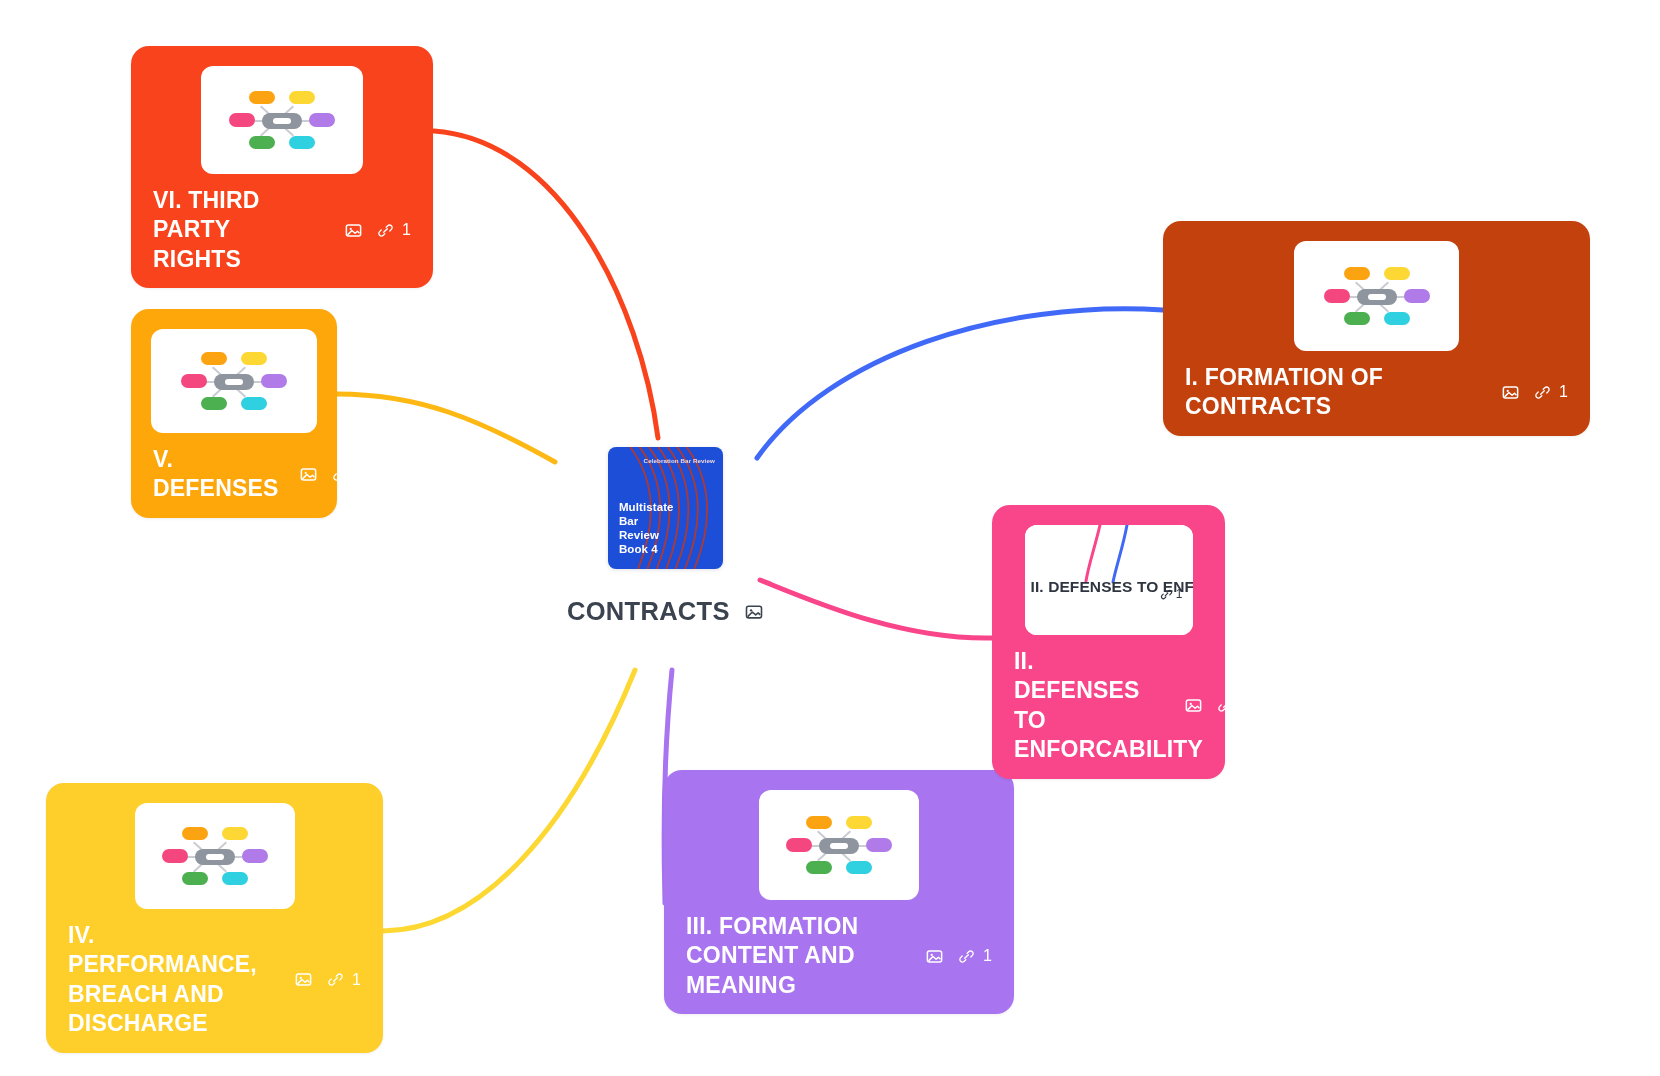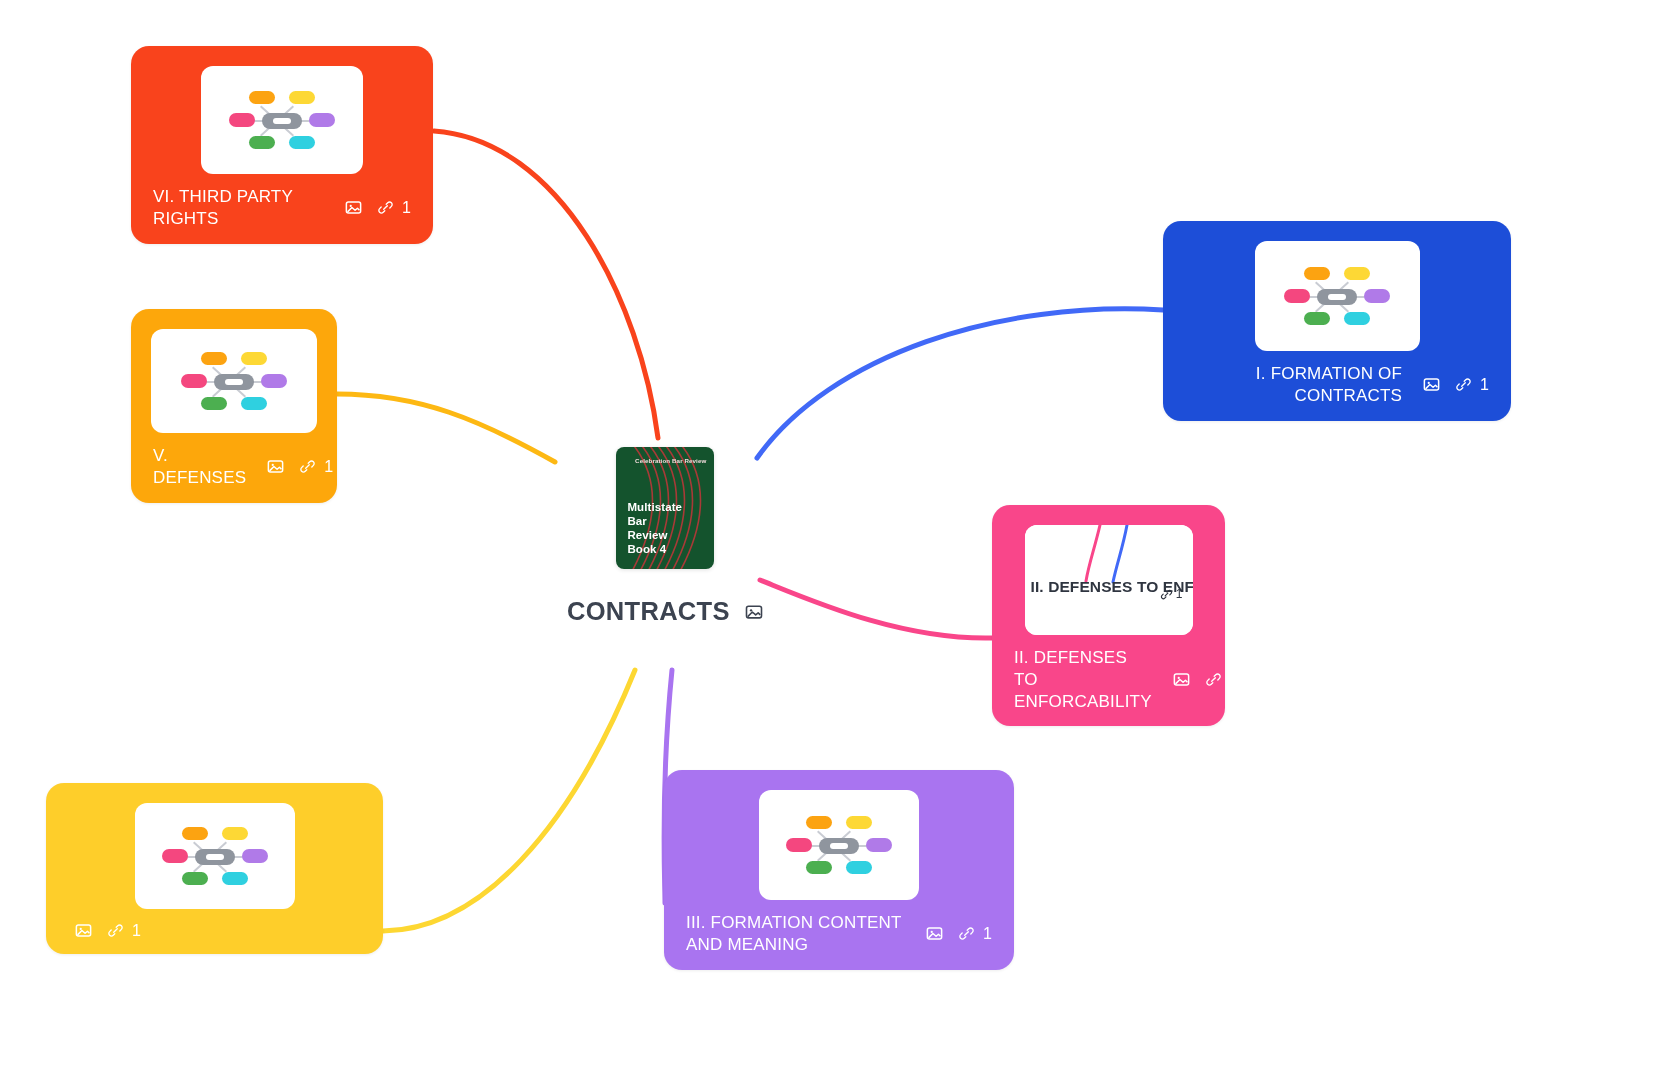--- a/index.html
+++ b/index.html
@@ -29,24 +29,24 @@
     overflow:hidden;
     position: relative;
   }
   .node .caption {
     display:flex; align-items:center;
     padding: 12px 2px 14px 2px;
     gap: 14px;
   }
   .node .caption .label {
     color:#ffffff;
-    font-size: 17px;
+    font-size: 23px;
     letter-spacing: 0.2px;
     line-height: 1.28;
-    font-weight: 400;
+    font-weight: 700;
     flex: 0 1 auto;
   }
   .node .caption .meta {
     display:flex; align-items:center; gap:14px;
     margin-left: 6px;
     flex: 0 0 auto;
   }
   .node .caption .meta .count {
     color:#ffffff; font-size:16px; margin-left:-6px;
   }
@@ -61,22 +61,22 @@
     background:#8f959e; border-radius:8px;
   }
   .mini .hub:after {
     content:""; position:absolute; left:11px; top:5px; width:18px; height:6px;
     background:#fff; border-radius:3px;
   }
 
   
   #central { position:absolute; display:flex; flex-direction:column; align-items:center; }
   #book {
-    width: 98px; height: 122px; border-radius: 8px;
-    background: #14532d; position: relative; overflow: hidden;
+    width: 115px; height: 122px; border-radius: 8px;
+    background: #1d4ed8; position: relative; overflow: hidden;
     box-shadow: 0 1px 4px rgba(0,0,0,0.12);
   }
   #book .arcs { position:absolute; inset:0; }
   #book .brand {
     position:absolute; right:8px; top:10px;
     color:#f3dcdc; font-size:6.2px; text-align:right; line-height:1.25;
     font-weight:600; letter-spacing:0.1px;
   }
   #book .btitle {
     position:absolute; left:11px; top:53px;
@@ -214,20 +214,21 @@
         <div class="pill" style="left:20px; top:2px; width:26px; height:13px; background:#fca311;"></div>
         <div class="pill" style="left:60px; top:2px; width:26px; height:13px; background:#fdd835;"></div>
         <div class="pill" style="left:0px; top:24px; width:26px; height:14px; background:#f4477f;"></div>
         <div class="pill" style="left:80px; top:24px; width:26px; height:14px; background:#b07ae8;"></div>
         <div class="pill" style="left:20px; top:47px; width:26px; height:13px; background:#4caf50;"></div>
         <div class="pill" style="left:60px; top:47px; width:26px; height:13px; background:#2fd0e0;"></div>
         <div class="hub"></div>
       </div>
     </div>
     <div class="caption" style="align-items:center;">
+      <span class="label" style="max-width:245px;">IV. PERFORMANCE, BREACH AND DISCHARGE</span>
       <span class="meta">
         <span class="icon">
           <svg width="19" height="19" viewBox="0 0 24 24" fill="none" stroke="#fff" stroke-width="1.9">
             <rect x="3" y="5" width="18" height="14" rx="2.5"></rect>
             <circle cx="8.5" cy="10" r="1.4" fill="#fff" stroke="none"></circle>
             <path d="M4.5 17.5 L10 12 L14 15.5 L17 13 L19.5 15.5" stroke-linejoin="round"></path>
           </svg>
         </span>
         <span class="icon">
           <svg width="17" height="17" viewBox="0 0 24 24" fill="none" stroke="#fff" stroke-width="1.9" stroke-linecap="round">
@@ -316,21 +317,21 @@
             <path d="M9.5 14.5 L14.5 9.5"></path>
             <path d="M13 7.5 l2.2-2.2a3.6 3.6 0 0 1 5.1 5.1 l-2.2 2.2"></path>
             <path d="M11 16.5 l-2.2 2.2a3.6 3.6 0 0 1-5.1-5.1 l2.2-2.2"></path>
           </svg>
         </span>
         <span class="count">1</span>
       </span>
     </div>
   </div>
 
-  <div class="node" id="n-i" style="left: 1163px; top: 221px; width: 348px; background: #1d4ed8; text-align: right;">
+  <div class="node" id="n-i" style="left: 1163px; top: 221px; width: 427px; background: #c2410c;">
     <div class="thumb" style="width:165px; height:110px; margin:0 auto;">
       <div class="mini">
         <div class="line" style="left:48px; top:31px; width:22px; transform:rotate(-42deg);"></div>
         <div class="line" style="left:48px; top:31px; width:22px; transform:rotate(-138deg);"></div>
         <div class="line" style="left:48px; top:31px; width:22px; transform:rotate(42deg);"></div>
         <div class="line" style="left:48px; top:31px; width:22px; transform:rotate(138deg);"></div>
         <div class="line" style="left:12px; top:31px; width:30px;"></div>
         <div class="line" style="left:66px; top:31px; width:30px;"></div>
         <div class="pill" style="left:20px; top:2px; width:26px; height:13px; background:#fca311;"></div>
         <div class="pill" style="left:60px; top:2px; width:26px; height:13px; background:#fdd835;"></div>

